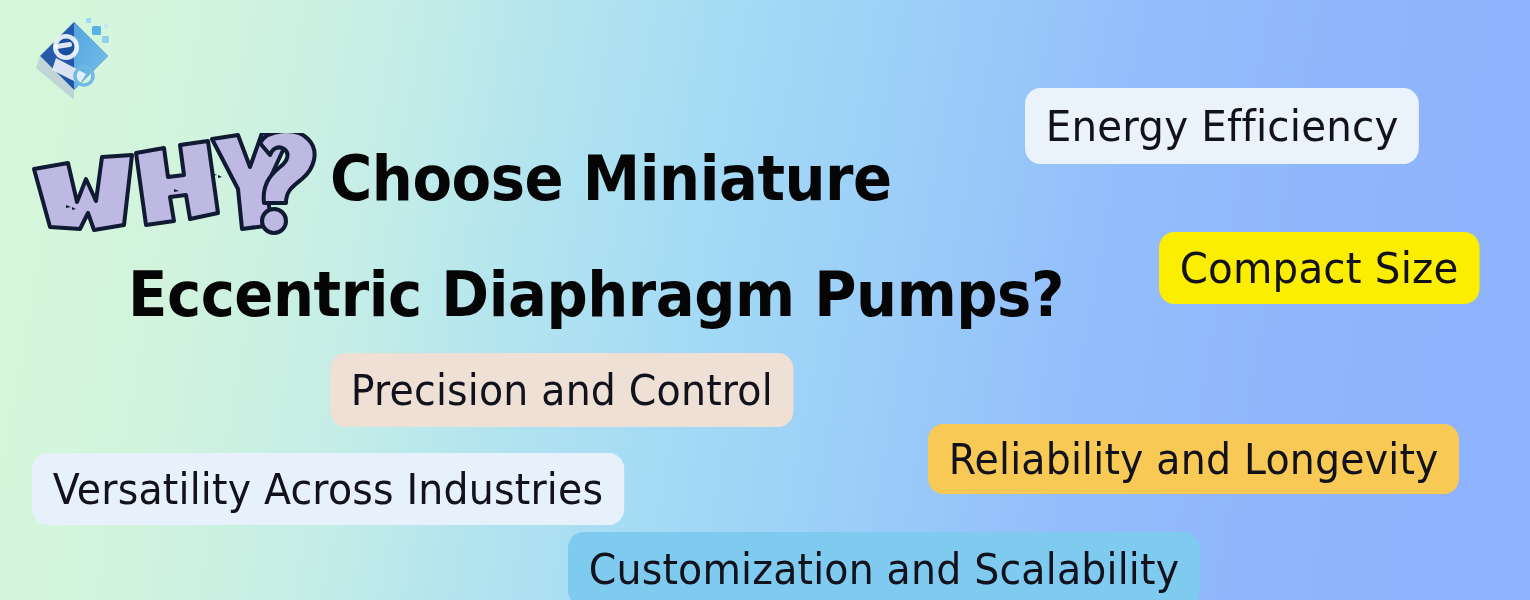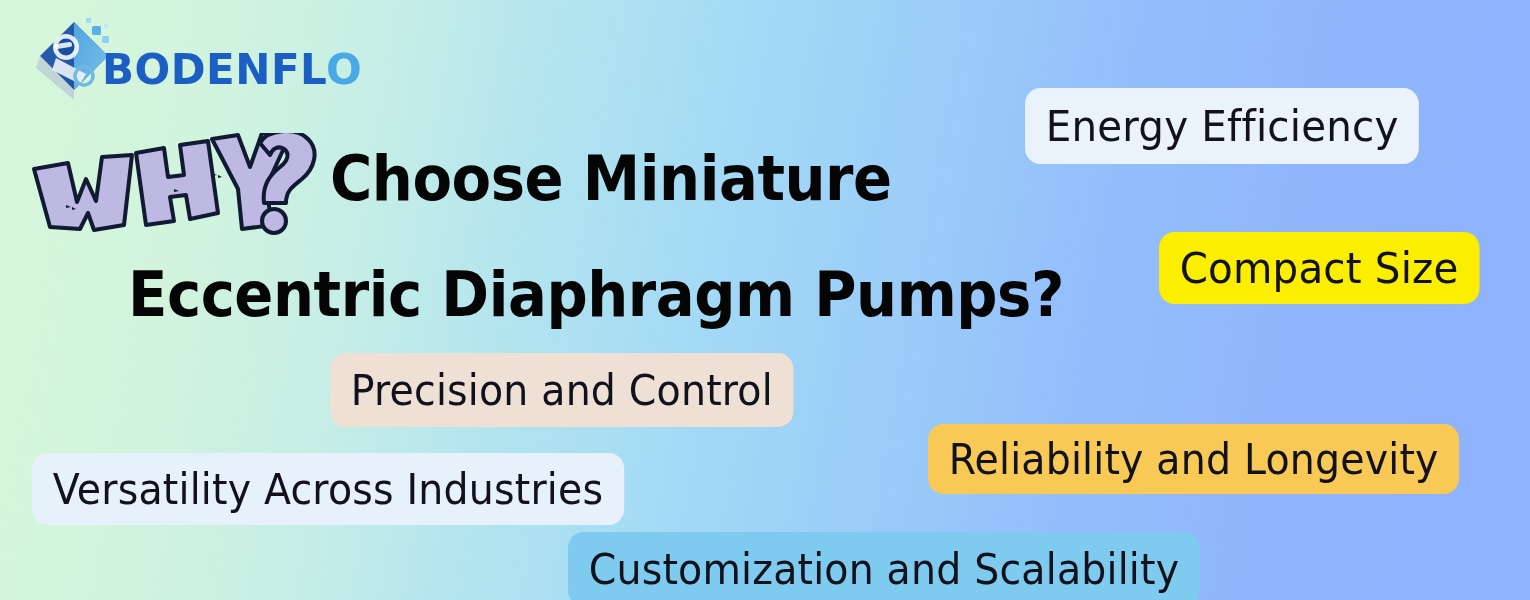--- a/index.html
+++ b/index.html
@@ -192,21 +192,20 @@
         <ellipse cx="50" cy="60" rx="9" ry="9" fill="none" stroke="#6fb9e4" stroke-width="3.5"></ellipse>
 
         <rect x="20" y="27" width="18" height="5" rx="2.5" fill="#ffffff" opacity="0.85" transform="rotate(-8 29 29)"></rect>
 
         <rect x="58" y="10" width="9" height="9" rx="1.5" fill="#57b0e6"></rect>
         <rect x="68" y="20" width="7" height="7" rx="1.5" fill="#8fd0f2"></rect>
         <rect x="52" y="2" width="5" height="5" rx="1" fill="#9ad8f5"></rect>
         <rect x="70" y="8" width="4" height="4" rx="1" fill="#bfe6fa"></rect>
       </svg>
     </div>
-    <div id="logo-word"><span>BODENFL</span><span class="tail">O</span></div>
   </div>
 
   <div id="why-graphic" aria-label="WHY?">
     <svg width="292" height="110" viewBox="0 0 292 110" xmlns="http://www.w3.org/2000/svg">
       <g fill="#bdb9e3" stroke="#101a33" stroke-width="4" stroke-linejoin="round" stroke-linecap="round">
 
         <path d="M6 36 L40 30 L49 69 L58 46 L68 68 L74 24 L104 22 L96 92 L66 97 L60 80 L52 96 L22 94 Z"></path>
 
         <path d="M108 20 L136 15 L140 44 L156 42 L152 12 L180 8 L190 80 L162 86 L158 62 L142 64 L146 88 L118 92 Z"></path>
 

